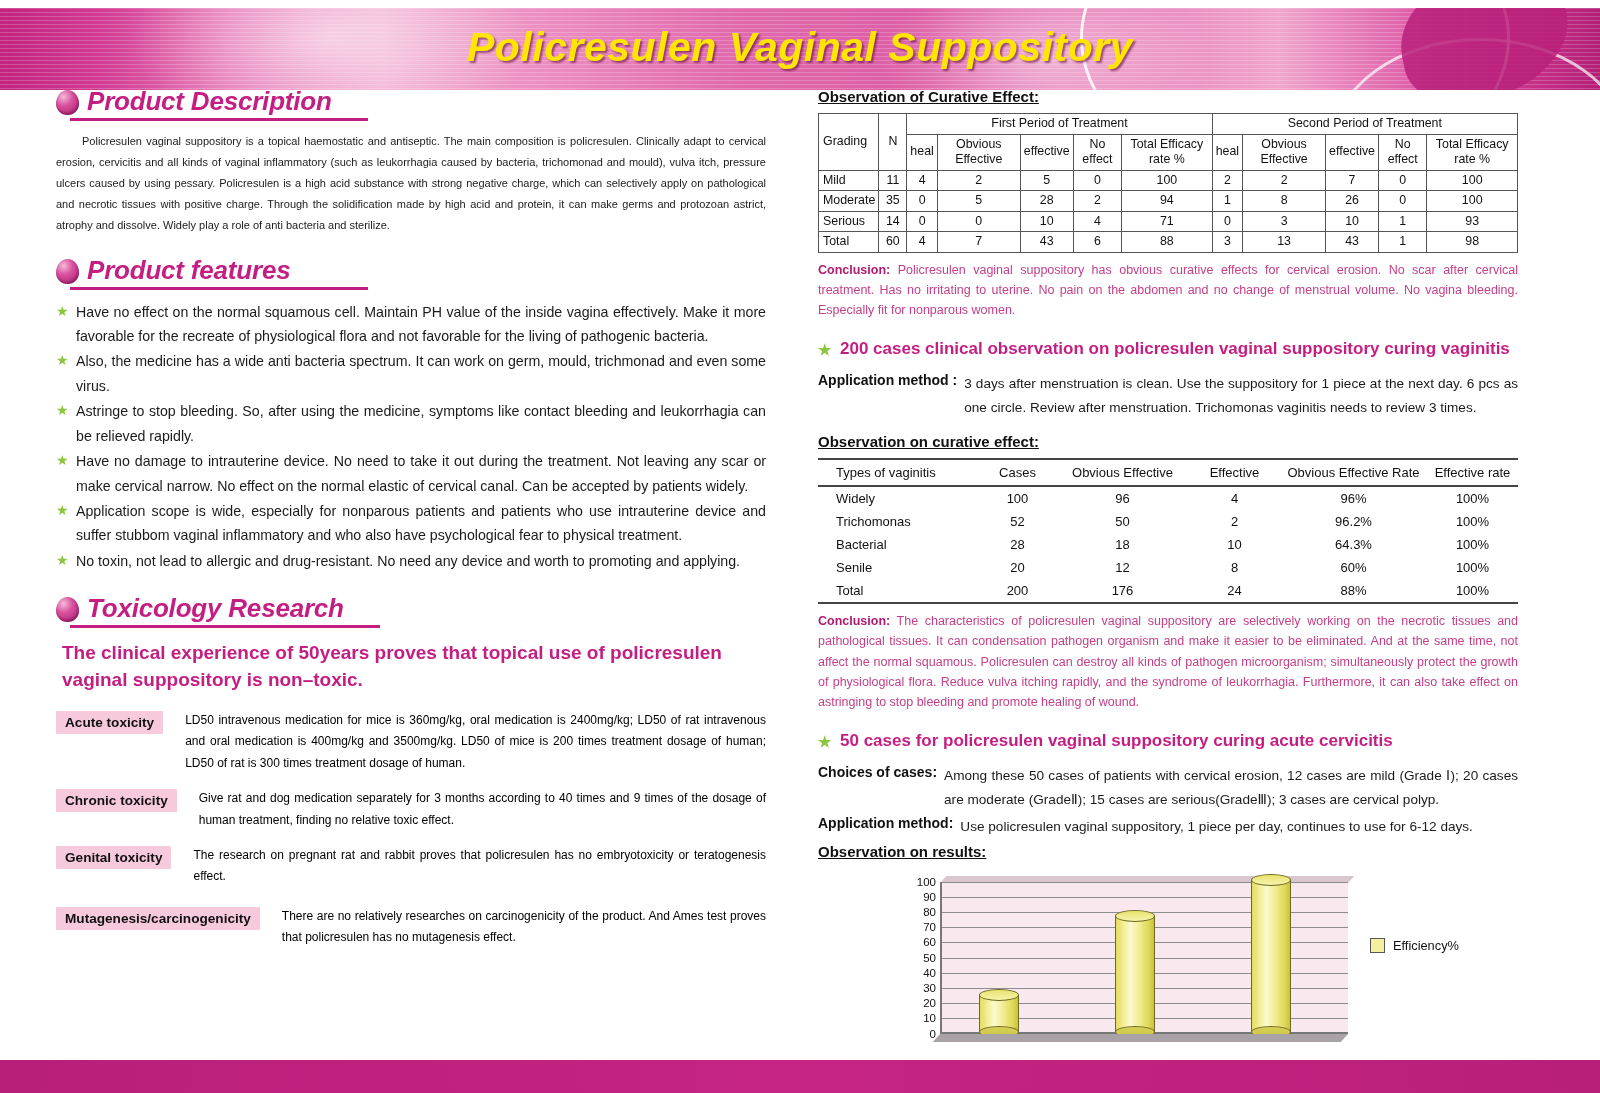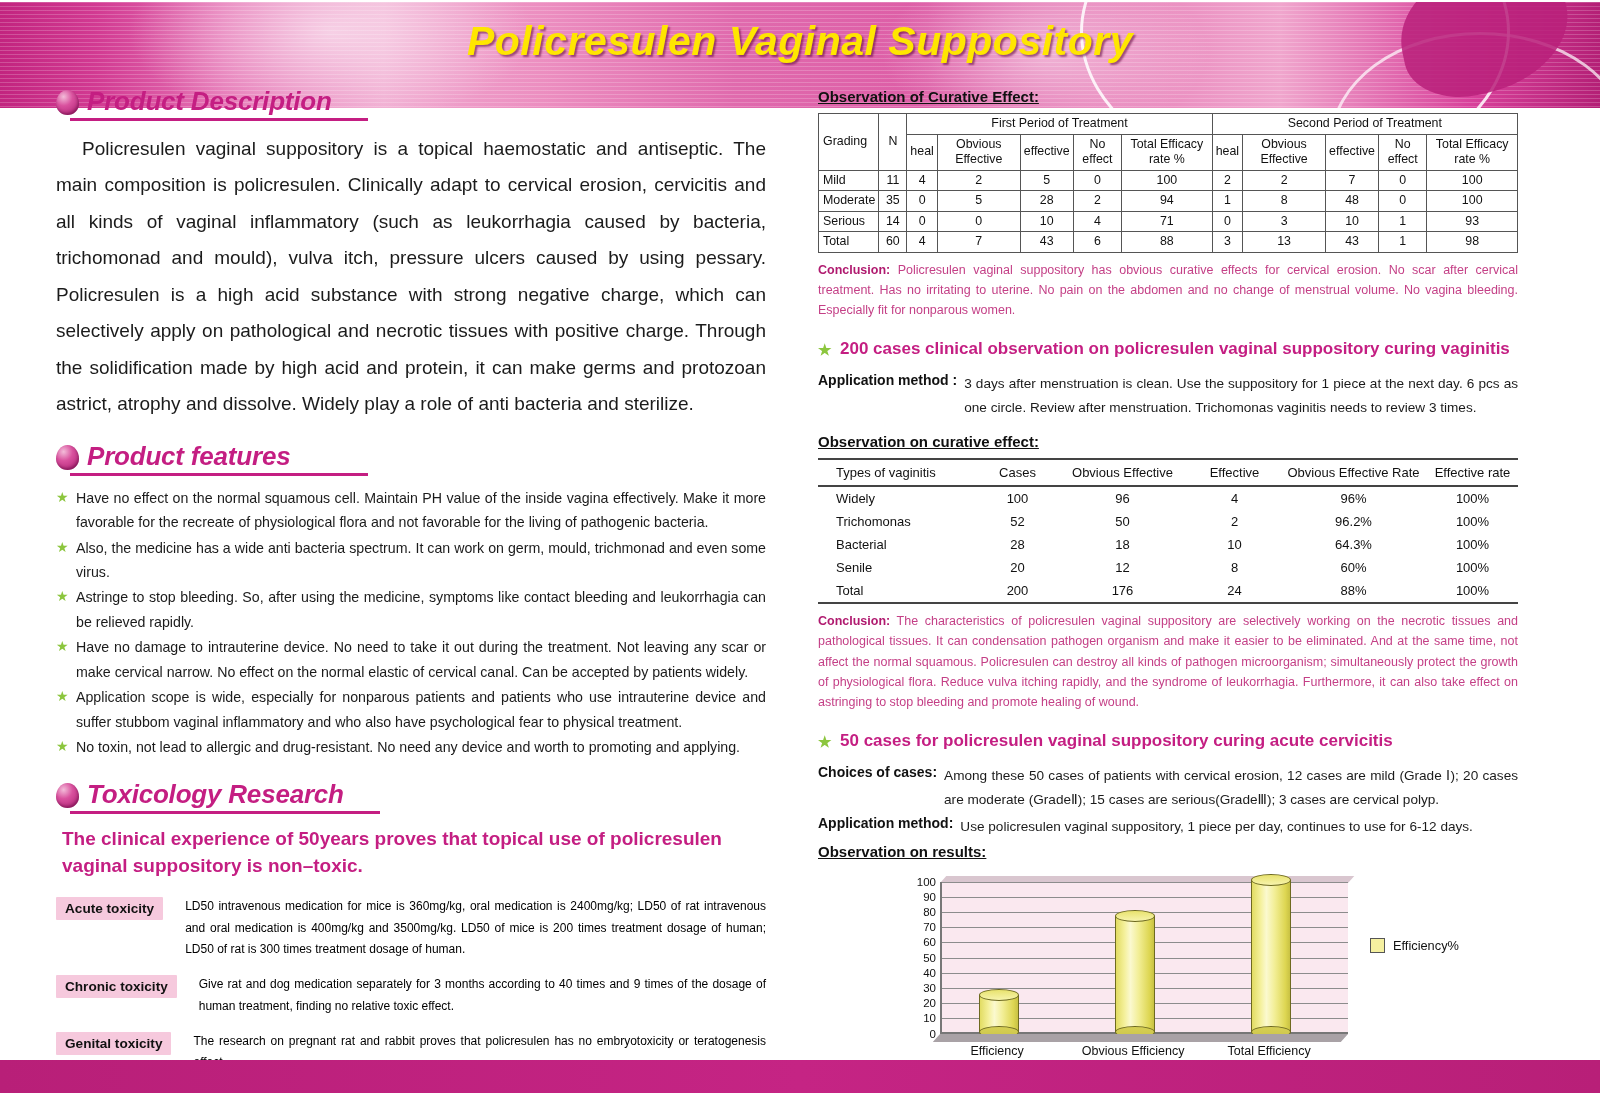--- a/index.html
+++ b/index.html
@@ -8,21 +8,21 @@
     width:1600px; height:1093px;
     font-family:"Liberation Sans", sans-serif;
     background:#ffffff;
     color:#1a1a1a;
     overflow:hidden;
     position:relative;
   }
 
   
   .banner {
-    position:absolute; left:0; top:2px; width:1600px; height:106px;
+    position:absolute; left:0; top:8px; width:1600px; height:82px;
     background:
       linear-gradient(90deg,
         #c2247f 0%, #d23a92 6%, #e573b4 14%, #f0a8cf 24%,
         #ec8ec0 34%, #e06aad 46%, #dd5da6 58%, #e884bb 70%,
         #f0a6cd 80%, #d8409a 92%, #b41f76 100%);
     overflow:hidden;
     padding-left:37px;
   }
   .banner-stripes {
     position:absolute; inset:0;
@@ -94,21 +94,21 @@
   }
   .sec-rule {
     height:3px; background:#c41e82; margin-top:1px;
   }
   .sec-rule.w1 { width:298px; margin-left:14px; }
   .sec-rule.w2 { width:298px; margin-left:14px; }
   .sec-rule.w3 { width:310px; margin-left:14px; }
 
   
   .para {
-    font-size:19px; line-height:1.92; color:#1b1b1b;
+    font-size:11px; line-height:1.92; color:#1b1b1b;
     text-align:justify; text-indent:26px;
     margin:6px 0 0 0;
   }
   .feat-list { list-style:none; margin:8px 0 0 0; padding:0; }
   .feat-list li {
     position:relative; padding-left:20px;
     font-size:14.2px; line-height:1.72; color:#1b1b1b;
     margin-bottom:1px; text-align:justify;
   }
   .star {
@@ -336,21 +336,21 @@
       <tr>
         <td class="lbl">Moderate</td>
         <td>35</td>
         <td>0</td>
         <td>5</td>
         <td>28</td>
         <td>2</td>
         <td>94</td>
         <td>1</td>
         <td>8</td>
-        <td>48</td>
+        <td>26</td>
         <td>0</td>
         <td>100</td>
       </tr>
       <tr>
         <td class="lbl">Serious</td>
         <td>14</td>
         <td>0</td>
         <td>0</td>
         <td>10</td>
         <td>4</td>
@@ -497,25 +497,20 @@
         <div class="bar" style="left: 173.12px; height: 115.52px;">
           <div class="bar-foot"></div>
           <div class="bar-cap"></div>
         </div>
         <div class="bar" style="left: 309.12px; height: 152px;">
           <div class="bar-foot"></div>
           <div class="bar-cap"></div>
         </div>
       </div>
     <div class="chart-3d-floor"></div>
-    <div class="xlabels" id="xLabels">
-        <div class="xlab" style="left: 57.12px;">Efficiency</div>
-        <div class="xlab" style="left: 193.12px;">Obvious Efficiency</div>
-        <div class="xlab" style="left: 329.12px;">Total Efficiency</div>
-      </div>
     <div class="legend">
       <span class="legend-swatch"></span>
       <span>Efficiency%</span>
     </div>
   </div>
 
   <div class="concl" style="margin-top:12px;">
     <b>Conclusion:</b><span> Policresulen vaginal suppository makes pathological epithelial tissue and protein on columnar epithelial coagulate and fall off. The treatment has no harm to the healthy tissues and plays a function on diminishing inflammation, stopping bleeding, promoting the healing of wound, bulge of cervical mucosa and shedding condyloma. Offering immune therapy and antiviral therapy on patients with recurrences of cerviitis can get the best curative effect. And it is worth for spreading.</span>
   </div>
 </div>

